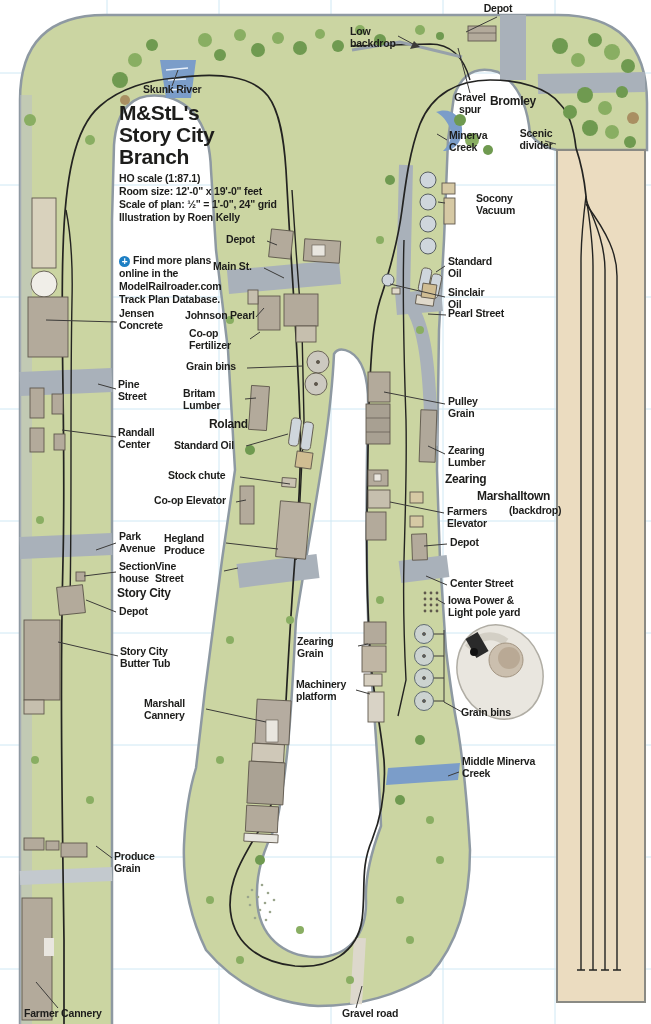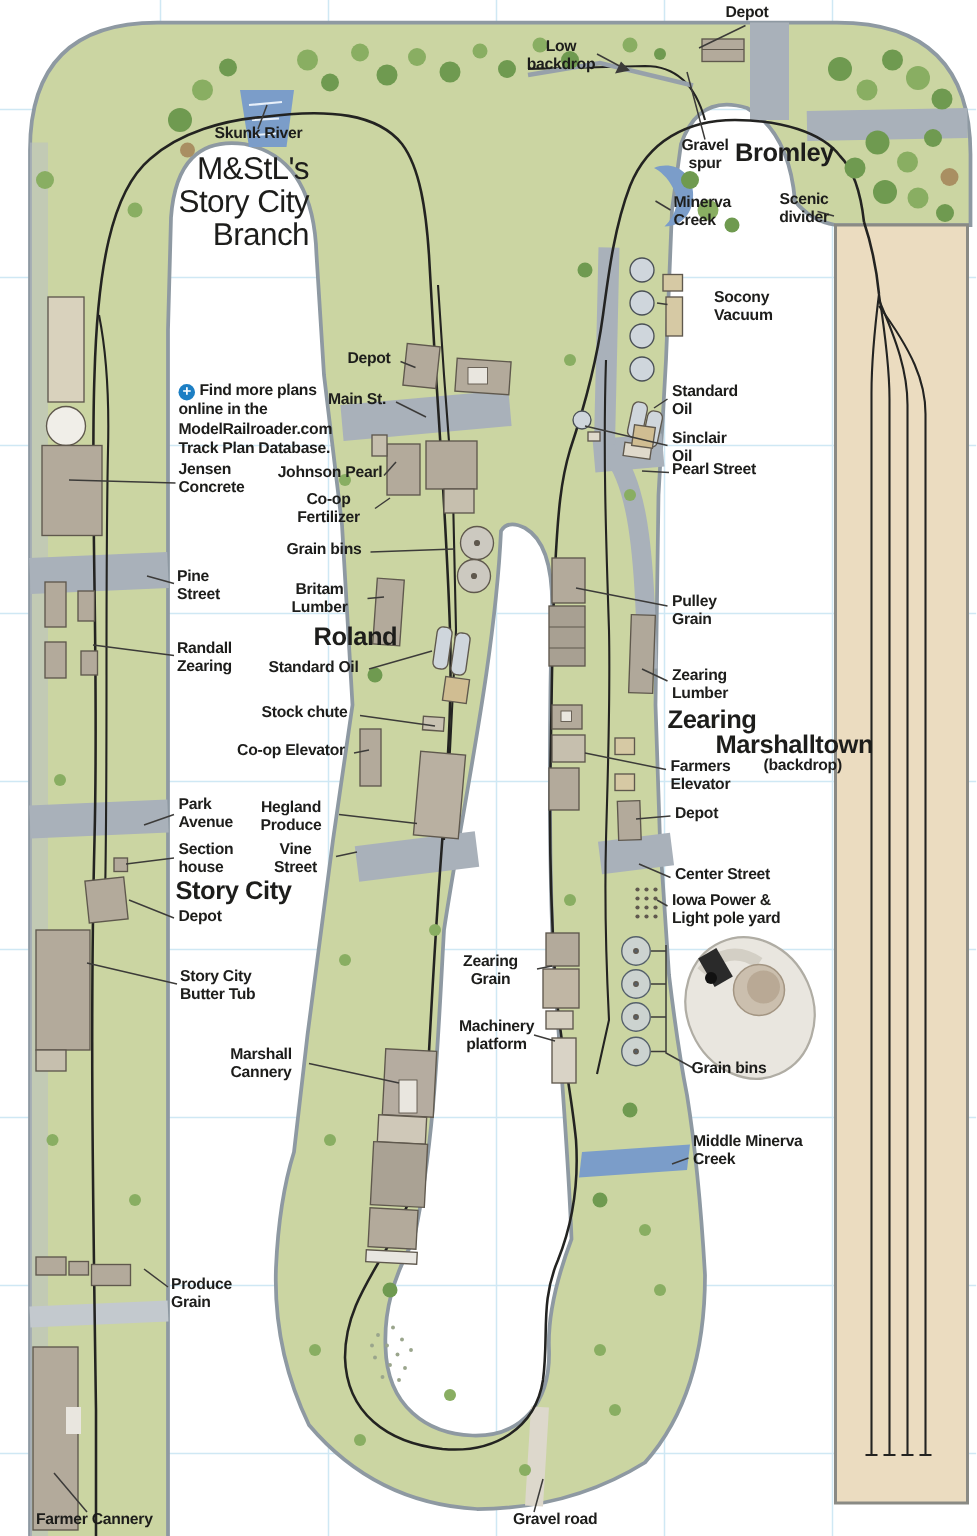--- a/index.html
+++ b/index.html
@@ -1,26 +1,26 @@
 <!DOCTYPE html>
 <html style="--benchwork-green: #cbd5a2; --staging-tan: #ebdcc0; --road-gray: #a9b1ba; --water-blue: #7b9dc9; --fascia-gray: #8e99a2; --building-gray: #b3aa9b; --tank-gray: #cfd6dc; --track-black: #232321; --grid-blue: #cfe8f4; --promo-blue: #1d7fc4; --text-dark: #1d1d1b;"><head>
 <meta charset="utf-8">
 <style>
   html,body{margin:0;padding:0;background:#fff;}
   #canvas{position:relative;width:651px;height:1024px;background:#fff;overflow:hidden;
           font-family:"Liberation Sans","DejaVu Sans",sans-serif;color:var(--text-dark,#1d1d1b);}
   svg{position:absolute;left:0;top:0;}
   .lbl{position:absolute;font-size:10.5px;line-height:11.5px;font-weight:600;
        letter-spacing:-0.2px;white-space:pre-line;color:#1d1d1b;}
-  .lbl.right{text-align:center;}
+  .lbl.right{text-align:left;}
   .lbl.center{text-align:center;}
-  .lbl.town{font-size:17px;font-weight:800;letter-spacing:-0.3px;}
+  .lbl.town{font-size:12px;font-weight:800;letter-spacing:-0.3px;}
   .lbl.ital{}
   .title{position:absolute;left:119px;top:102px;font-size:21px;line-height:22px;
-         font-weight:400;letter-spacing:-0.4px;white-space:pre-line;text-align:right;}
+         font-weight:700;letter-spacing:-0.4px;white-space:pre-line;}
   .info{position:absolute;left:119px;top:172px;font-size:10.5px;line-height:13px;
         font-weight:600;white-space:pre-line;letter-spacing:-0.2px;}
   .promo{position:absolute;left:119px;top:218px;font-size:10.5px;line-height:13px;
          font-weight:700;white-space:pre-line;letter-spacing:-0.2px;width:140px;margin-top:36px;}
   .plus{display:inline-block;width:11px;height:11px;border-radius:50%;
         background:var(--promo-blue,#1d7fc4);color:#fff;font-size:10px;line-height:11px;
         text-align:center;font-weight:800;margin-right:3px;vertical-align:-1px;}
 </style>
 </head>
 <body>
@@ -338,20 +338,24 @@
         <path d="M224,571 L238,568"></path>
     <path d="M112,858 L96,846"></path>
     <path d="M58,1008 L36,982"></path>
         <path d="M356,1008 L362,986"></path>
   </g>
 </svg>
 
   <div class="title">M&amp;StL's
 Story City
 Branch</div>
+  <div class="info">HO scale (1:87.1)
+Room size: 12'-0" x 19'-0" feet
+Scale of plan: ½" = 1'-0", 24" grid
+Illustration by Roen Kelly</div>
   <div class="promo"><span class="plus">+</span><span>Find more plans
 online in the
 ModelRailroader.com
 Track Plan Database.</span></div>
 
   <div class="lbl center" style="left:478px;top:3px;width:40px">Depot</div>
   <div class="lbl right" style="left:350px;top:26px;width:48px">Low
 backdrop</div>
   <div class="lbl center" style="left:448px;top:92px;width:44px">Gravel
 spur</div>
@@ -369,21 +373,21 @@
   <div class="lbl right" style="left:189px;top:328px;width:60px">Co-op
 Fertilizer</div>
   <div class="lbl right" style="left:186px;top:361px;width:60px">Grain bins</div>
   <div class="lbl right" style="left:183px;top:388px;width:60px">Britam
 Lumber</div>
   <div class="lbl town" style="left:209px;top:419px">Roland</div>
   <div class="lbl right" style="left:174px;top:440px;width:70px">Standard Oil</div>
   <div class="lbl" style="left:118px;top:379px">Pine
 Street</div>
   <div class="lbl" style="left:118px;top:427px">Randall
-Zearing</div>
+Center</div>
   <div class="lbl" style="left:476px;top:193px">Socony
 Vacuum</div>
   <div class="lbl" style="left:448px;top:256px">Standard
 Oil</div>
   <div class="lbl" style="left:448px;top:287px">Sinclair
 Oil</div>
   <div class="lbl" style="left:448px;top:308px">Pearl Street</div>
   <div class="lbl" style="left:448px;top:396px">Pulley
 Grain</div>
   <div class="lbl" style="left:448px;top:445px">Zearing
@@ -394,21 +398,21 @@
   <div class="lbl" style="left:447px;top:506px">Farmers
 Elevator</div>
   <div class="lbl" style="left:450px;top:537px">Depot</div>
   <div class="lbl" style="left:450px;top:578px">Center Street</div>
   <div class="lbl" style="left:448px;top:595px">Iowa Power &amp;
 Light pole yard</div>
   <div class="lbl right" style="left:168px;top:470px;width:70px">Stock chute</div>
   <div class="lbl right" style="left:154px;top:495px;width:80px">Co-op Elevator</div>
   <div class="lbl right" style="left:164px;top:533px;width:60px">Hegland
 Produce</div>
-  <div class="lbl right" style="left:172px;top:561px;width:50px">Vine
+  <div class="lbl right" style="left:155px;top:561px;width:50px">Vine
 Street</div>
   <div class="lbl" style="left:119px;top:531px">Park
 Avenue</div>
   <div class="lbl" style="left:119px;top:561px">Section
 house</div>
   <div class="lbl town" style="left:117px;top:588px">Story City</div>
   <div class="lbl" style="left:119px;top:606px">Depot</div>
   <div class="lbl" style="left:120px;top:646px">Story City
 Butter Tub</div>
   <div class="lbl right" style="left:297px;top:636px;width:60px">Zearing

